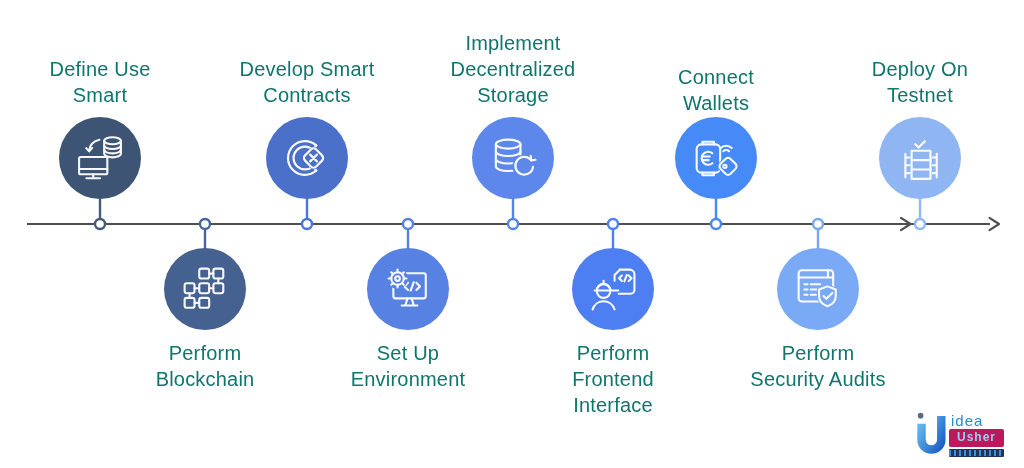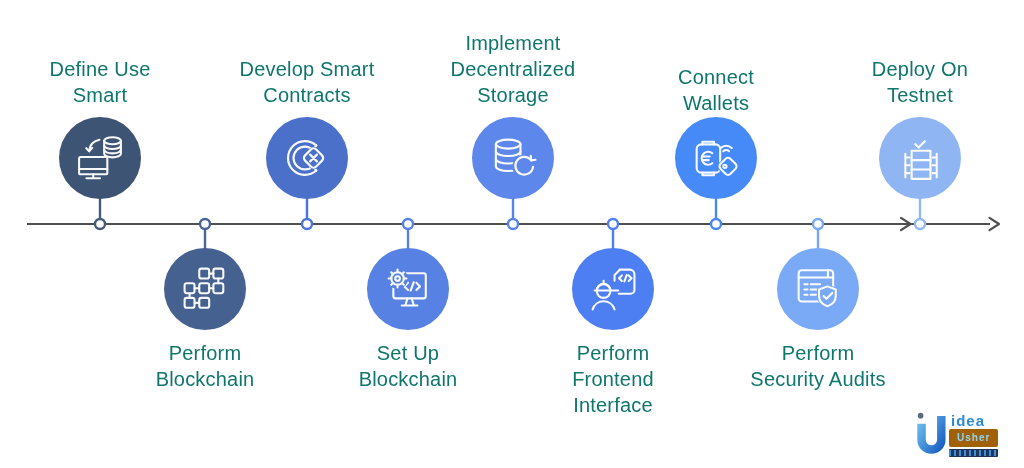--- a/index.html
+++ b/index.html
@@ -27,23 +27,23 @@
   .c0{left:59px;top:117px}.c1{left:164px;top:248px}.c2{left:266px;top:117px}
   .c3{left:367px;top:248px}.c4{left:472px;top:117px}.c5{left:572px;top:248px}
   .c6{left:675px;top:117px}.c7{left:777px;top:248px}.c8{left:879px;top:117px}
   
   .l0{left:0px;bottom:360px}.l1{left:105px;top:340px}.l2{left:207px;bottom:360px}
   .l3{left:308px;top:340px}.l4{left:413px;bottom:360px}.l5{left:513px;top:340px}
   .l6{left:616px;bottom:352px}.l7{left:718px;top:340px}.l8{left:820px;bottom:360px}
   
   .logo{position:absolute;left:914px;top:409px;width:100px;height:54px;display:flex;gap:3px;}
   .logo-right{display:flex;flex-direction:column;justify-content:flex-start;padding-top:3px;}
-  .logo-idea{font-size:15px;font-weight:bold;color:#2b8ad6;letter-spacing:1px;line-height:17px;padding-left:2px;}
+  .logo-idea{font-size:15px;font-weight:normal;color:#2b8ad6;letter-spacing:1px;line-height:17px;padding-left:2px;}
   .logo-usher{
-    background:#a16207;color:#8fd3f5;font-size:10px;font-weight:bold;
+    background:#be185d;color:#8fd3f5;font-size:12px;font-weight:bold;
     padding:1px 8px 2px 8px;border-radius:2px;letter-spacing:1px;line-height:15px;
   }
   .logo-tagline{
     margin-top:2px;height:6px;border-radius:1px;
     background:repeating-linear-gradient(90deg,#3d8fd8 0 2px,#223457 2px 5px);
     border-top:1px solid #223457;border-bottom:1px solid #223457;
   }
 </style>
 </head>
 <body>
@@ -76,21 +76,21 @@
     <circle class="dot" cx="920" cy="224" r="5" style="stroke: rgb(145, 183, 244);"></circle>
   </svg>
 
   <div class="step-label l0">Define Use
 Smart</div>
   <div class="step-label l1">Perform
 Blockchain</div>
   <div class="step-label l2">Develop Smart
 Contracts</div>
   <div class="step-label l3">Set Up
-Blockchain</div>
+Environment</div>
   <div class="step-label l4">Implement
 Decentralized
 Storage</div>
   <div class="step-label l5">Perform
 Frontend
 Interface</div>
   <div class="step-label l6">Connect
 Wallets</div>
   <div class="step-label l8">Deploy On
 Testnet</div>

